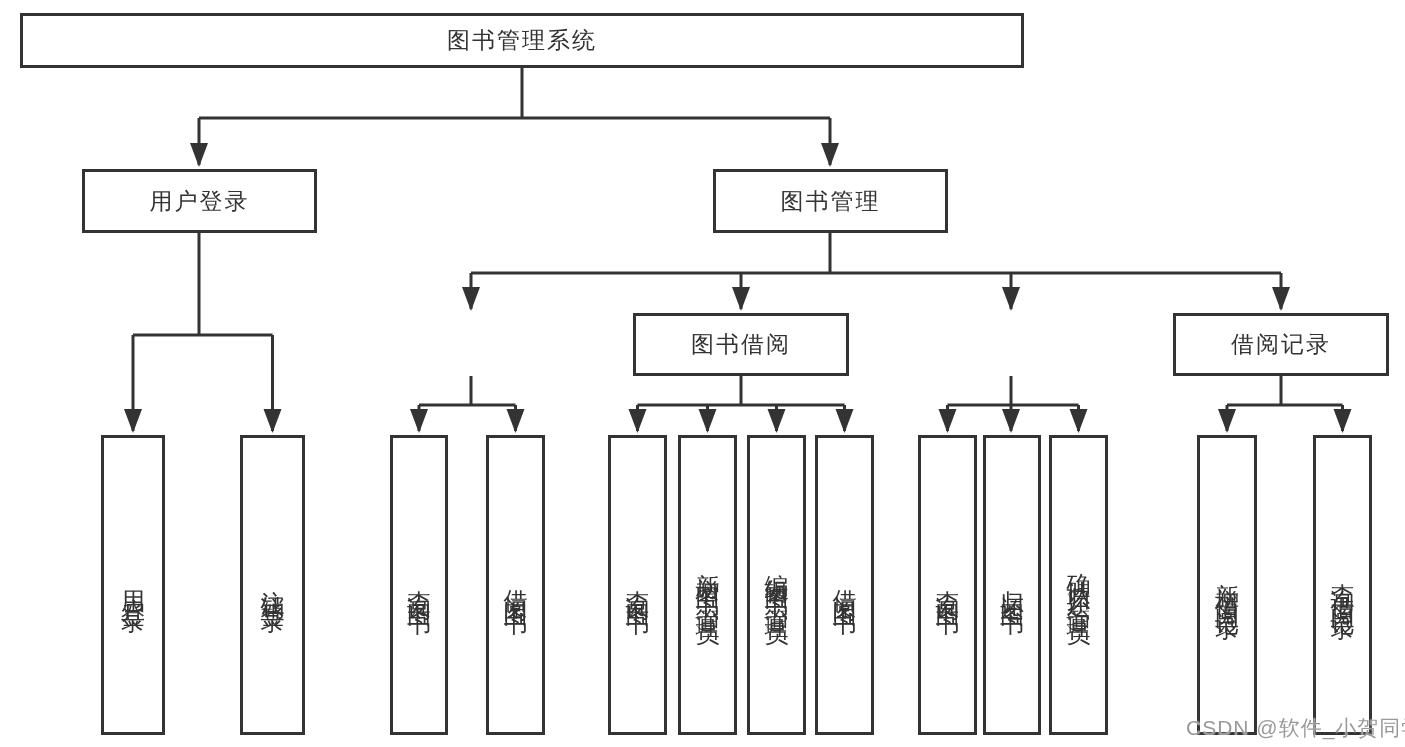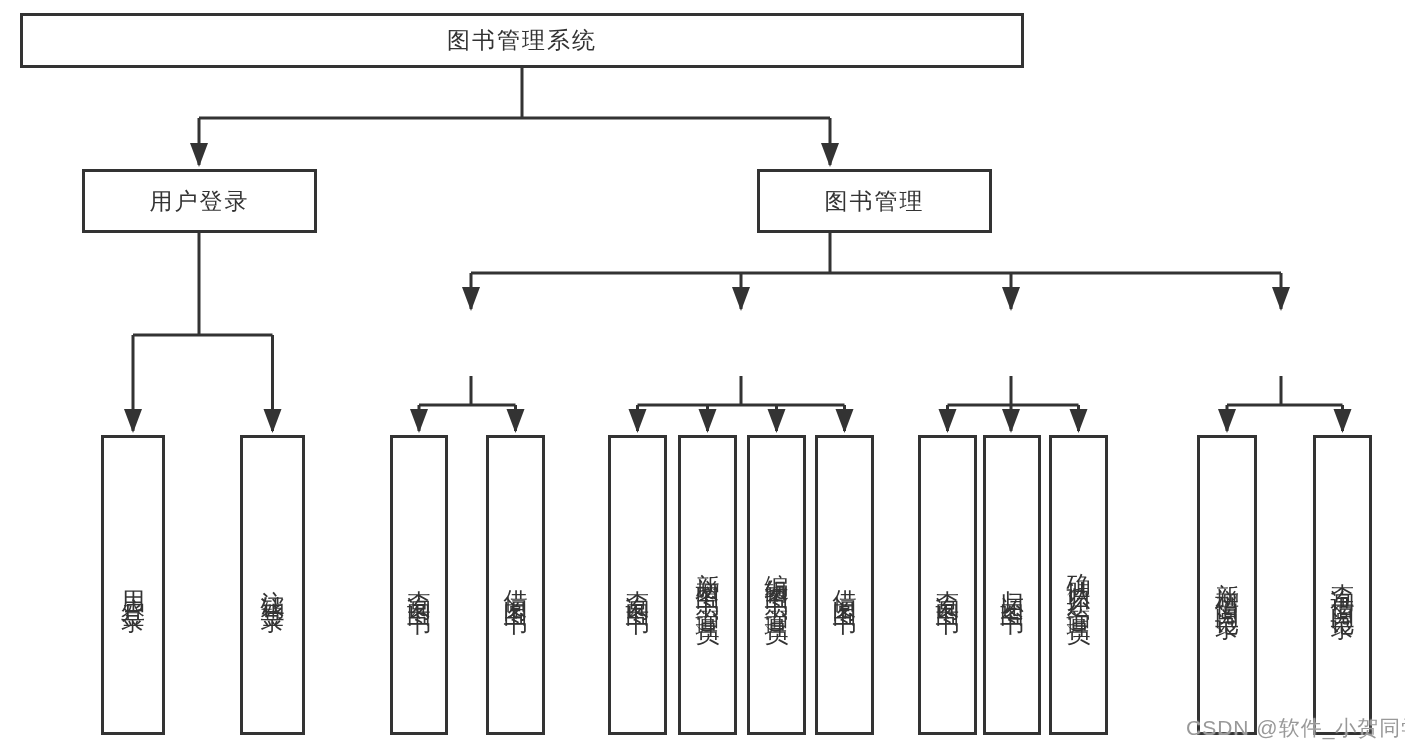--- a/index.html
+++ b/index.html
@@ -84,22 +84,24 @@
       <polygon class="ahead" points="1002,409 1020,409 1011,433"></polygon>
       <polygon class="ahead" points="1069.5,409 1087.5,409 1078.5,433"></polygon>
       <polygon class="ahead" points="1218,409 1236,409 1227,433"></polygon>
       <polygon class="ahead" points="1333.5,409 1351.5,409 1342.5,433"></polygon>
     </g>
   </svg>
 
   <div class="node h-node" style="left:20px;top:13px;width:1004px;height:55px;">图书管理系统</div>
 
   <div class="node h-node" style="left:82px;top:169px;width:235px;height:64px;">用户登录</div>
-  <div class="node h-node" style="left:713px;top:169px;width:235px;height:64px;margin-left:44px;">图书管理</div>
+  <div class="node h-node" style="left:713px;top:169px;width:235px;height:64px;">图书管理</div>
 
+  <div class="node h-node" style="left:633px;top:313px;width:216px;height:63px;">图书借阅</div>
+  <div class="node h-node" style="left:1173px;top:313px;width:216px;height:63px;">借阅记录</div>
 
   <div class="node v-node" style="left:101px;top:435px;width:64px;height:300px;">
     <span>用户登录</span>
   </div>
   <div class="node v-node" style="left:240px;top:435px;width:65px;height:300px;">
     <span>注销登录</span>
   </div>
 
   <div class="node v-node" style="left:390px;top:435px;width:58px;height:300px;">
     <span>查询图书</span>

